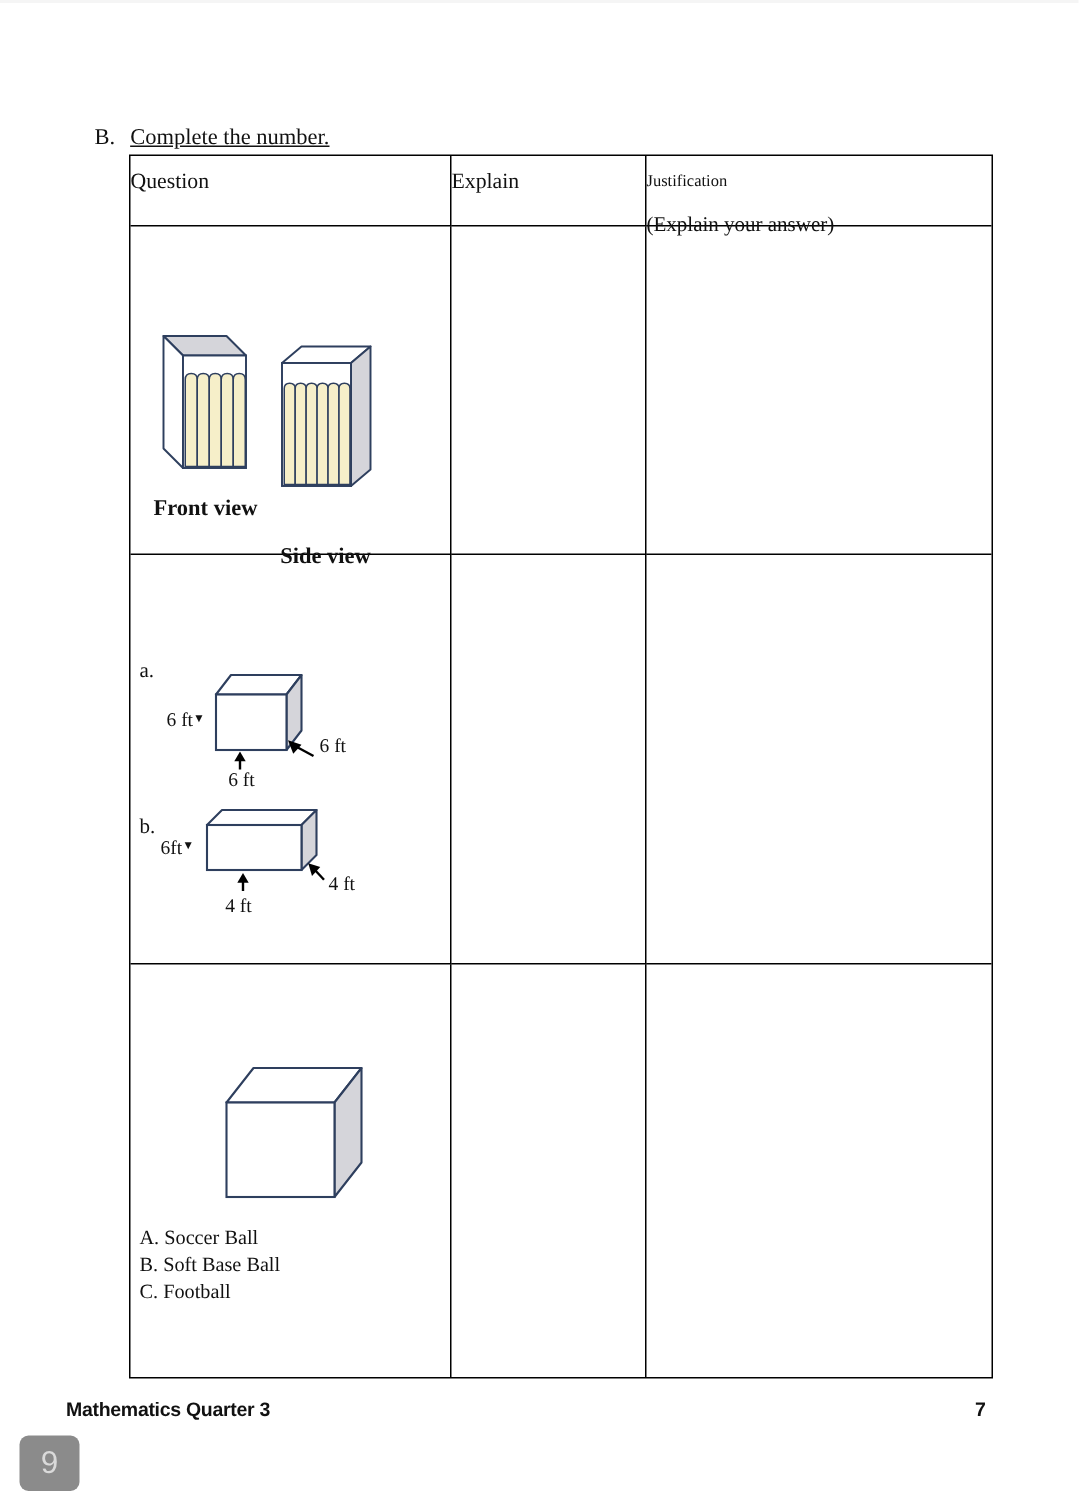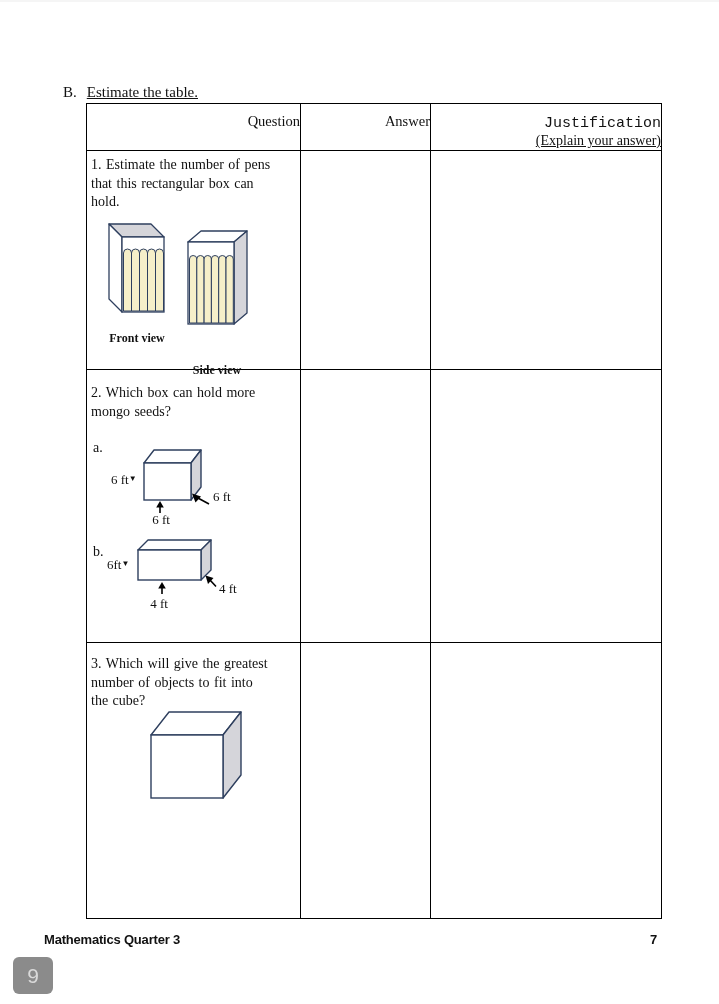--- a/index.html
+++ b/index.html
@@ -14,28 +14,28 @@
   .heading .htext{text-decoration:underline;}
   
   .qtable{
     position:absolute;left:86px;top:103px;width:576px;height:816px;
     box-sizing:border-box;border:1.5px solid #000;
     display:grid;grid-template-columns:214px 130px 1fr;grid-template-rows:47px 219px 273px 1fr;
   }
   .cell{position:relative;box-sizing:border-box;border-right:1.5px solid #000;border-bottom:1.5px solid #000;}
   .cell.last-col{border-right:none;}
   .cell.last-row{border-bottom:none;}
-  .hcell{text-align:right;font-size:14.5px;padding-top:9px;}
-  .just-title{font-family:Liberation Mono, monospace;font-size:15px;padding-top:11px;}
-  .just-sub{font-size:14px;margin-top:1px;text-decoration:underline;}
+  .hcell{text-align:left;font-size:14.5px;padding-top:9px;}
+  .just-title{font-family:Liberation Serif, serif;font-size:11px;padding-top:11px;}
+  .just-sub{font-size:14px;margin-top:16px;}
   .qtext{
     position:absolute;left:4px;top:5px;width:204px;
     font-size:14px;line-height:18.5px;white-space:pre;word-spacing:1px;
   }
-  .fig-label{position:absolute;font-weight:bold;font-size:12px;text-align:center;white-space:nowrap;}
+  .fig-label{position:absolute;font-weight:bold;font-size:15px;text-align:center;white-space:nowrap;}
   .opt-label{position:absolute;font-size:14px;}
   .dim{position:absolute;font-size:13px;white-space:nowrap;}
   .dim .tri{font-size:8px;vertical-align:3px;letter-spacing:0;}
   .dim-c{text-align:center;}
   .choices{position:absolute;left:6px;top:173px;font-size:13.5px;line-height:18px;white-space:pre;}
   .arrow{position:absolute;}
   
   .footer-left{position:absolute;left:44px;top:932px;font-family:"Liberation Sans",sans-serif;font-weight:bold;font-size:13px;letter-spacing:-0.2px;}
   .footer-page{position:absolute;left:650px;top:932px;font-family:"Liberation Sans",sans-serif;font-weight:bold;font-size:13px;}
   .corner-badge{
@@ -44,40 +44,37 @@
     display:flex;align-items:center;justify-content:center;
   }
   svg{display:block;}
 </style>
 </head>
 <body>
 
 <div class="top-strip"></div>
 
 <div class="heading">
-  <span class="hprefix">B.</span><span class="htext">Estimate the table.</span>
+  <span class="hprefix">B.</span><span class="htext">Complete the number.</span>
 </div>
 
 <div class="qtable">
 
   <div class="cell hcell">
     <span>Question</span>
   </div>
   <div class="cell hcell">
-    <span>Answer</span>
+    <span>Explain</span>
   </div>
   <div class="cell hcell last-col" style="padding-top:0;">
     <div class="just-title">Justification</div>
     <div class="just-sub">(Explain your answer)</div>
   </div>
 
   <div class="cell">
-    <div class="qtext">1. Estimate the number of pens
-that this rectangular box can
-hold.</div>
 
     <svg class="arrow" style="left:19px;top:69px;" width="62" height="106" viewBox="0 0 62 106">
       <polygon points="16,17 58,17 45,4 3,4" fill="#d5d5da" stroke="#2e3f5e" stroke-width="1.3" stroke-linejoin="round"></polygon>
       <polygon points="16,17 3,4 3,79 16,92" fill="#ffffff" stroke="#2e3f5e" stroke-width="1.3" stroke-linejoin="round"></polygon>
       <rect x="16" y="17" width="42" height="75" fill="#ffffff" stroke="#2e3f5e" stroke-width="1.3"></rect>
       <g fill="#f6efc9" stroke="#2e3f5e" stroke-width="1">
         <path d="M17.5,91 L17.5,33 Q17.5,29 21.5,29 Q25.5,29 25.5,33 L25.5,91 Z"></path>
         <path d="M25.5,91 L25.5,33 Q25.5,29 29.5,29 Q33.5,29 33.5,33 L33.5,91 Z"></path>
         <path d="M33.5,91 L33.5,33 Q33.5,29 37.5,29 Q41.5,29 41.5,33 L41.5,91 Z"></path>
         <path d="M41.5,91 L41.5,33 Q41.5,29 45.5,29 Q49.5,29 49.5,33 L49.5,91 Z"></path>
@@ -99,22 +96,20 @@
       </g>
     </svg>
 
     <div class="fig-label" style="left:10px;top:180px;width:80px;">Front view</div>
     <div class="fig-label" style="left:90px;top:180px;width:80px;margin-top:32px;">Side view</div>
   </div>
   <div class="cell"></div>
   <div class="cell last-col"></div>
 
   <div class="cell">
-    <div class="qtext" style="top:14px;">2. Which box can hold more
-mongo seeds?</div>
 
     <div class="opt-label" style="left:6px;top:70px;">a.</div>
 
     <svg class="arrow" style="left:54px;top:78px;" width="64" height="56" viewBox="0 0 64 56">
       <polygon points="3,15 50,15 60,2 13,2" fill="#ffffff" stroke="#2e3f5e" stroke-width="1.4" stroke-linejoin="round"></polygon>
       <polygon points="50,15 60,2 60,39 50,52" fill="#d5d5da" stroke="#2e3f5e" stroke-width="1.4" stroke-linejoin="round"></polygon>
       <rect x="3" y="15" width="47" height="37" fill="#ffffff" stroke="#2e3f5e" stroke-width="1.4"></rect>
     </svg>
 
     <div class="dim" style="left:24px;top:102px;">
@@ -154,30 +149,30 @@
     <svg class="arrow" style="left:70px;top:212px;" width="10" height="13" viewBox="0 0 10 13">
       <line x1="5" y1="12" x2="5" y2="5" stroke="#000" stroke-width="1.6"></line>
       <polygon points="5,0 1.2,6.5 8.8,6.5" fill="#000"></polygon>
     </svg>
     <div class="dim dim-c" style="left:54px;top:226px;width:36px;">4 ft</div>
   </div>
   <div class="cell"></div>
   <div class="cell last-col"></div>
 
   <div class="cell last-row">
-    <div class="qtext" style="top:12px;">3. Which will give the greatest
-number of objects to fit into
-the cube?</div>
 
     <svg class="arrow" style="left:60px;top:65px;" width="96" height="92" viewBox="0 0 96 92">
       <polygon points="4,27 76,27 94,4 22,4" fill="#ffffff" stroke="#2e3f5e" stroke-width="1.4" stroke-linejoin="round"></polygon>
       <polygon points="76,27 94,4 94,67 76,90" fill="#d5d5da" stroke="#2e3f5e" stroke-width="1.4" stroke-linejoin="round"></polygon>
       <rect x="4" y="27" width="72" height="63" fill="#ffffff" stroke="#2e3f5e" stroke-width="1.4"></rect>
     </svg>
 
+    <div class="choices">A. Soccer Ball
+B. Soft Base Ball
+C. Football</div>
   </div>
   <div class="cell last-row"></div>
   <div class="cell last-row last-col"></div>
 
 </div>
 
 <div class="footer-left">Mathematics Quarter 3</div>
 <div class="footer-page">7</div>
 
 <div class="corner-badge">

